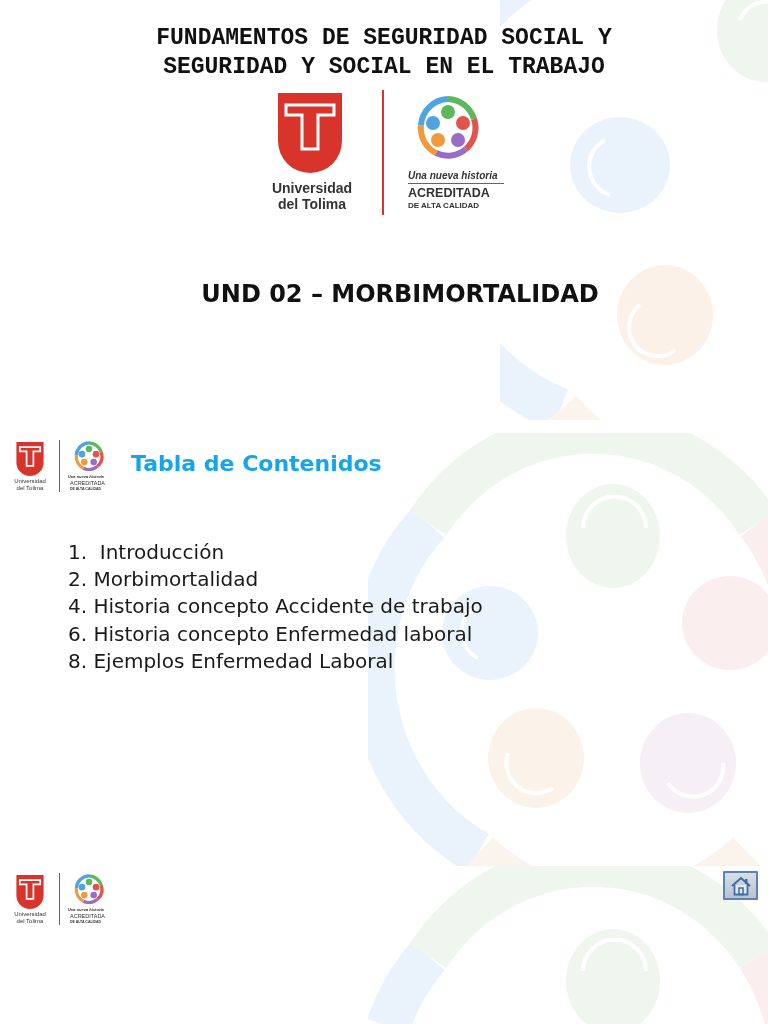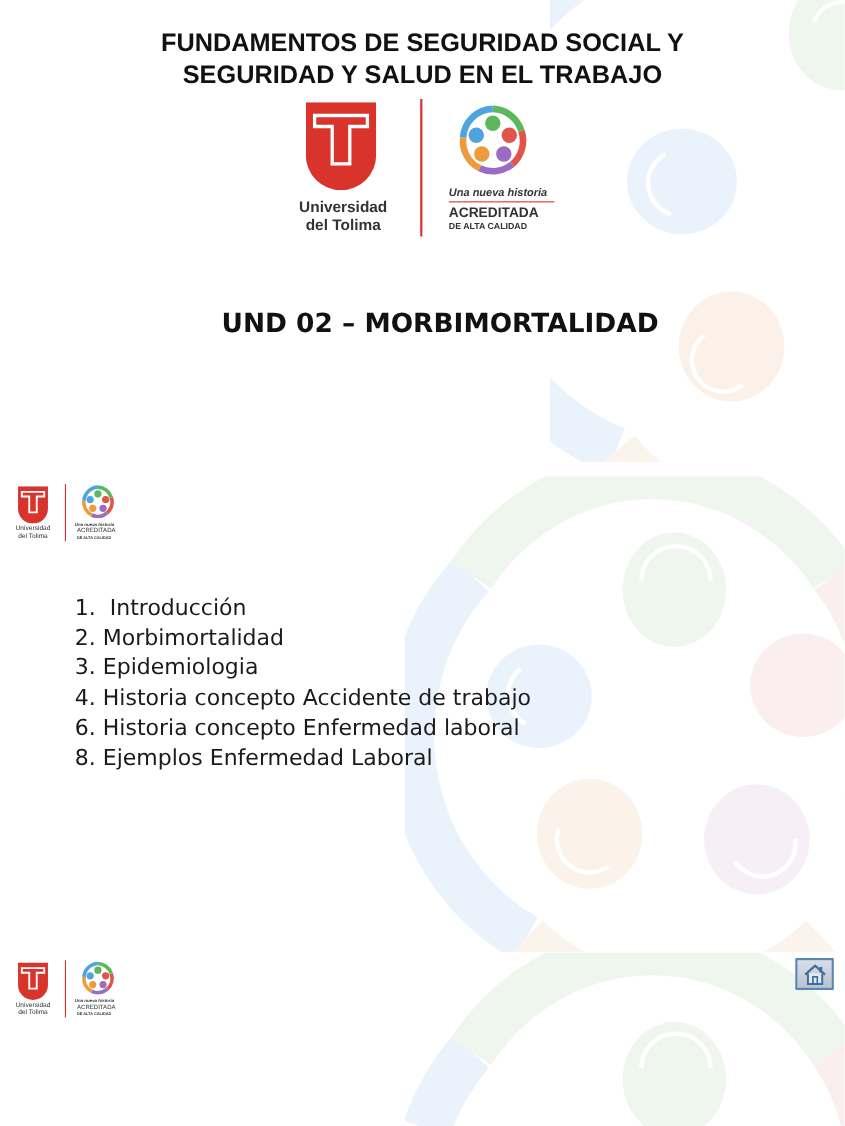--- a/index.html
+++ b/index.html
@@ -12,21 +12,21 @@
   .slide-3 { top: 866px; height: 158px; }
 
   
   .wm { position: absolute; pointer-events: none; }
   .wm svg { display: block; }
 
   
   .s1-title {
     position: absolute; left: 0; width: 768px; top: 24px;
     text-align: center;
-    font-family: Liberation Sans, sans-serif; font-weight: bold;
+    font-family: Liberation Mono, monospace; font-weight: bold;
     font-size: 23px; line-height: 29px; color: #111111;
   }
   .s1-logo { position: absolute; left: 266px; top: 90px; width: 240px; height: 128px; }
   .s1-subtitle {
     position: absolute; left: 16px; width: 768px; top: 280px;
     text-align: center;
     font-family: "DejaVu Sans", sans-serif; font-weight: bold;
     font-size: 24px; color: #111111; letter-spacing: 0px;
   }
 
@@ -80,21 +80,21 @@
       <ellipse cx="120" cy="225" rx="50" ry="48" fill="#eaf3fb"></ellipse>
       <ellipse cx="165" cy="375" rx="48" ry="50" fill="#fbf1e8"></ellipse>
       <path d="M240 80 A28 28 0 0 1 290 75" fill="none" stroke="#ffffff" stroke-width="4"></path>
       <path d="M105 200 A30 30 0 0 0 110 255" fill="none" stroke="#ffffff" stroke-width="4"></path>
       <path d="M140 365 A28 28 0 0 0 175 410" fill="none" stroke="#ffffff" stroke-width="4"></path>
     </svg>
   </div>
 
   <h1 class="s1-title">
     <span>FUNDAMENTOS DE SEGURIDAD SOCIAL Y</span><br>
-    <span>SEGURIDAD Y SALUD EN EL TRABAJO</span>
+    <span>SEGURIDAD Y SOCIAL EN EL TRABAJO</span>
   </h1>
 
   <div class="logo s1-logo">
     <svg class="u-shield" style="left:12px; top:3px;" width="64" height="80" viewBox="0 0 64 80">
       <path d="M0 0 H64 V48 A32 32 0 0 1 0 48 Z" fill="#d9342b"></path>
       <path d="M8 12 H56 V22 H40 V56 H24 V22 H8 Z" fill="none" stroke="#ffffff" stroke-width="3"></path>
     </svg>
     <div class="uni-text" style="left:0; top:90px; width:92px; font-size:14px; line-height:16px;">
       <div>Universidad</div>
       <div>del Tolima</div>
@@ -161,25 +161,25 @@
       <circle cx="47" cy="28" r="7" fill="#e0544a"></circle>
       <circle cx="42" cy="45" r="7" fill="#9b6cc4"></circle>
       <circle cx="22" cy="45" r="7" fill="#ef9a3c"></circle>
       <circle cx="17" cy="28" r="7" fill="#4fa3e0"></circle>
     </svg>
     <div class="acc-tag" style="left:60px; top:36px; font-size:4px;">Una nueva historia</div>
     <div class="acc-main" style="left:62px; top:42px; font-size:5.5px; font-weight:normal;">ACREDITADA</div>
     <div class="acc-sub" style="left:62px; top:49px; font-size:3.5px;">DE ALTA CALIDAD</div>
   </div>
 
+  <h2 class="s2-heading">Tabla de Contenidos</h2>
 
   <ul class="toc">
     <li>1.  Introducción</li>
     <li>2. Morbimortalidad</li>
-    <li>3. Epidemiologia</li>
     <li>4. Historia concepto Accidente de trabajo</li>
     <li>6. Historia concepto Enfermedad laboral</li>
     <li>8. Ejemplos Enfermedad Laboral</li>
   </ul>
 </section>
 
 <section class="slide slide-3">
 
   <div class="wm" style="left:368px; top:0px;">
     <svg width="400" height="160" viewBox="0 0 400 160">

